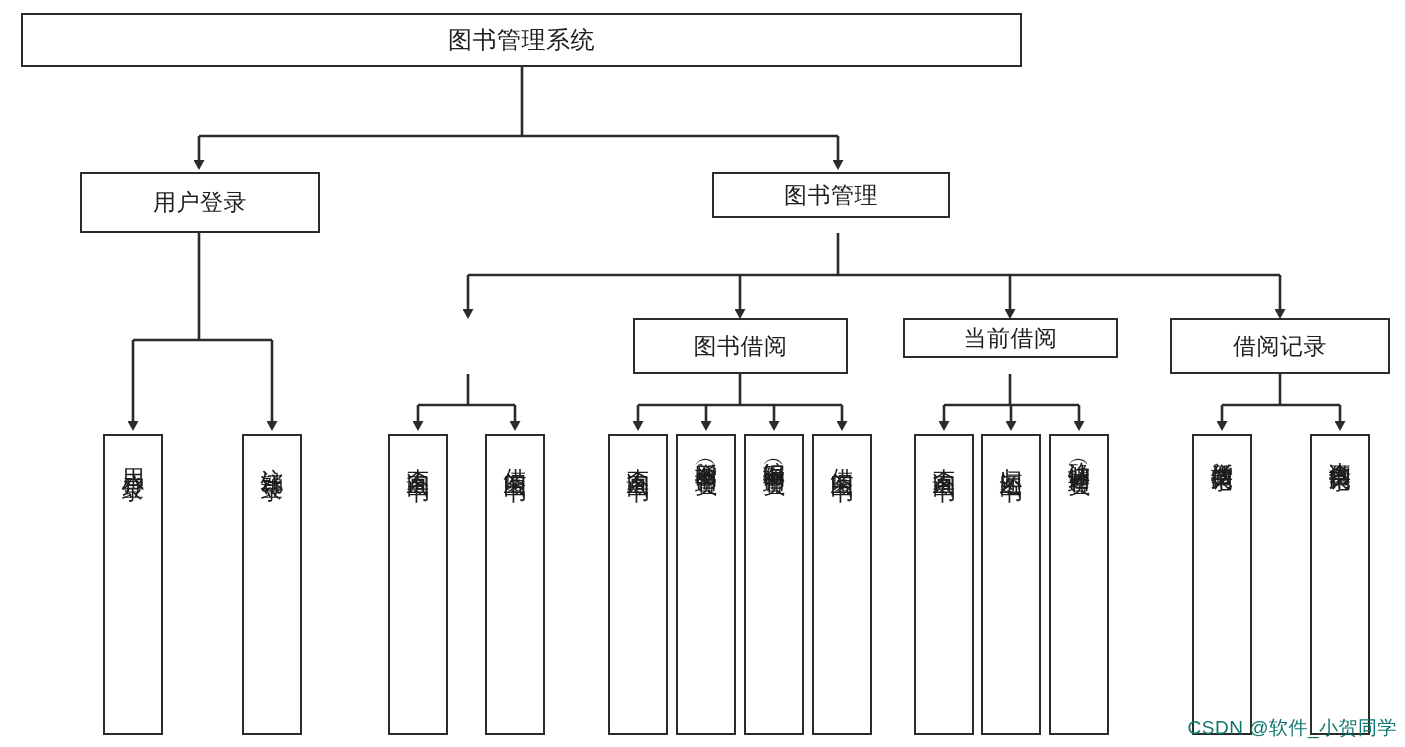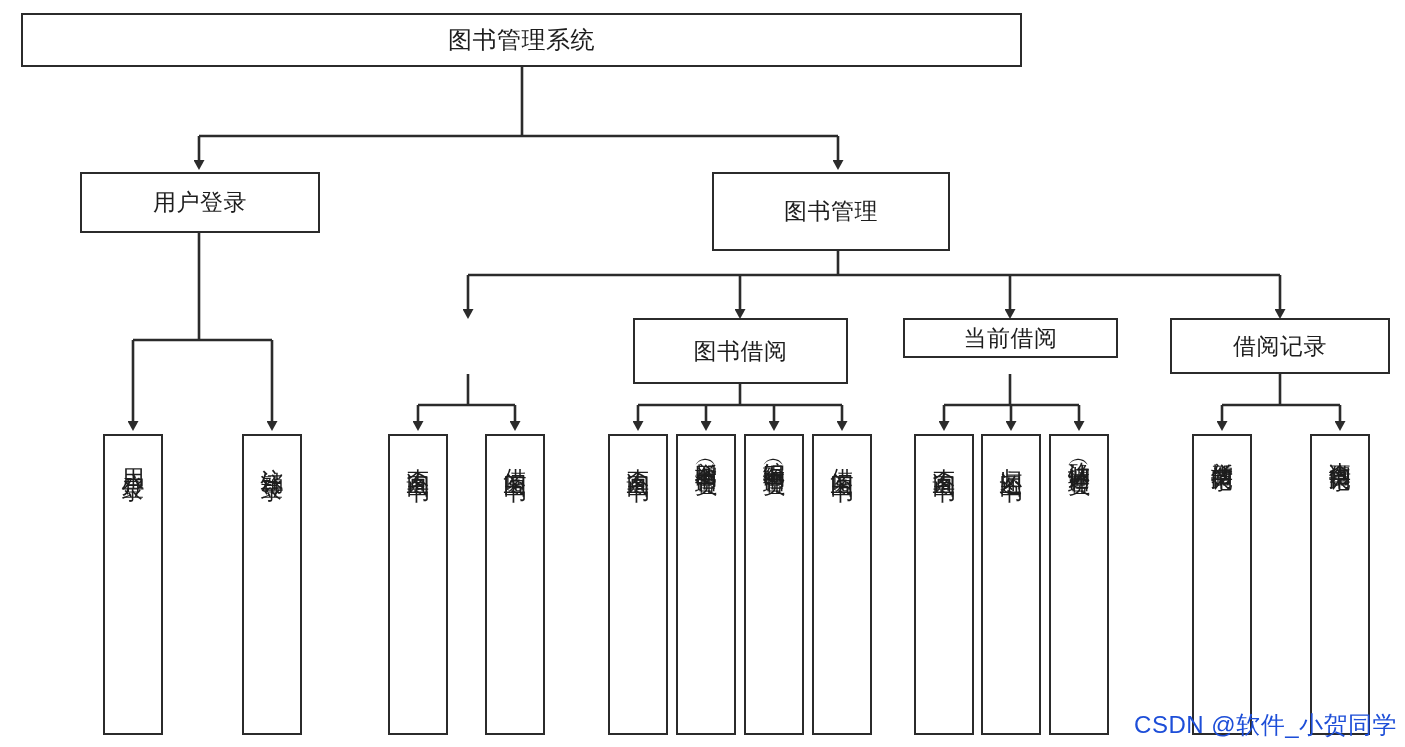--- a/index.html
+++ b/index.html
@@ -68,22 +68,22 @@
     padding-top: 8px;
   }
   .node.vert.tall-text .node-label {
     font-size: 22px;
     letter-spacing: 2px;
   }
   .watermark {
     position: absolute;
     right: 8px;
     bottom: 6px;
-    font-size: 24px;
-    color: #1d4ed8;
+    font-size: 19px;
+    color: #0f766e;
     z-index: 5;
     white-space: nowrap;
     letter-spacing: 0.5px;
     margin-left: 32px;
   }
 </style>
 </head>
 <body>
 
 <div id="canvas">
@@ -138,25 +138,25 @@
     </g>
   </svg>
 
   <div class="node horiz root" style="left:21px; top:13px; width:1001px; height:54px;">
     <span class="node-label">图书管理系统</span>
   </div>
 
   <div class="node horiz" style="left:80px; top:172px; width:240px; height:61px;">
     <span class="node-label">用户登录</span>
   </div>
-  <div class="node horiz" style="left:712px; top:172px; width:238px; height:79px;">
+  <div class="node horiz" style="left:712px; top:172px; width:238px; height:46px;">
     <span class="node-label">图书管理</span>
   </div>
 
-  <div class="node horiz" style="left:633px; top:318px; width:215px; height:66px;">
+  <div class="node horiz" style="left:633px; top:318px; width:215px; height:56px;">
     <span class="node-label">图书借阅</span>
   </div>
   <div class="node horiz" style="left:903px; top:318px; width:215px; height:40px;">
     <span class="node-label">当前借阅</span>
   </div>
   <div class="node horiz" style="left:1170px; top:318px; width:220px; height:56px;">
     <span class="node-label">借阅记录</span>
   </div>
 
   <div class="node vert" style="left:103px; top:434px; width:60px; height:301px;">

